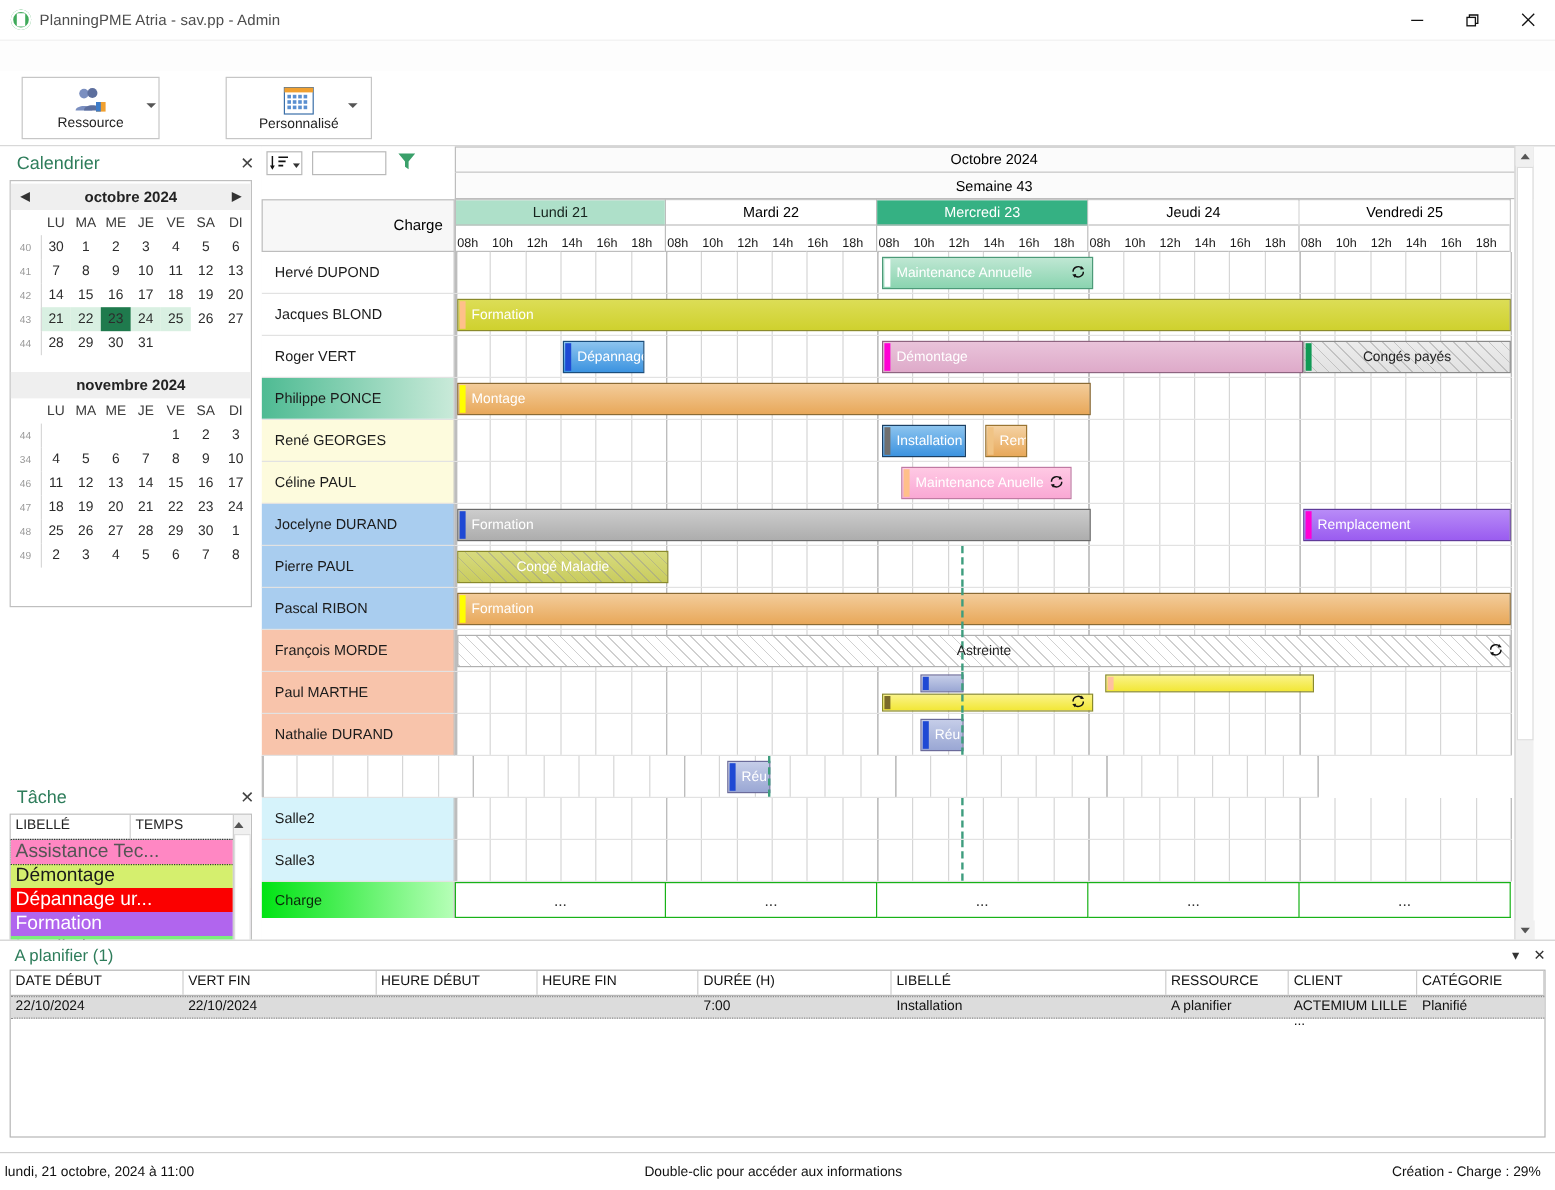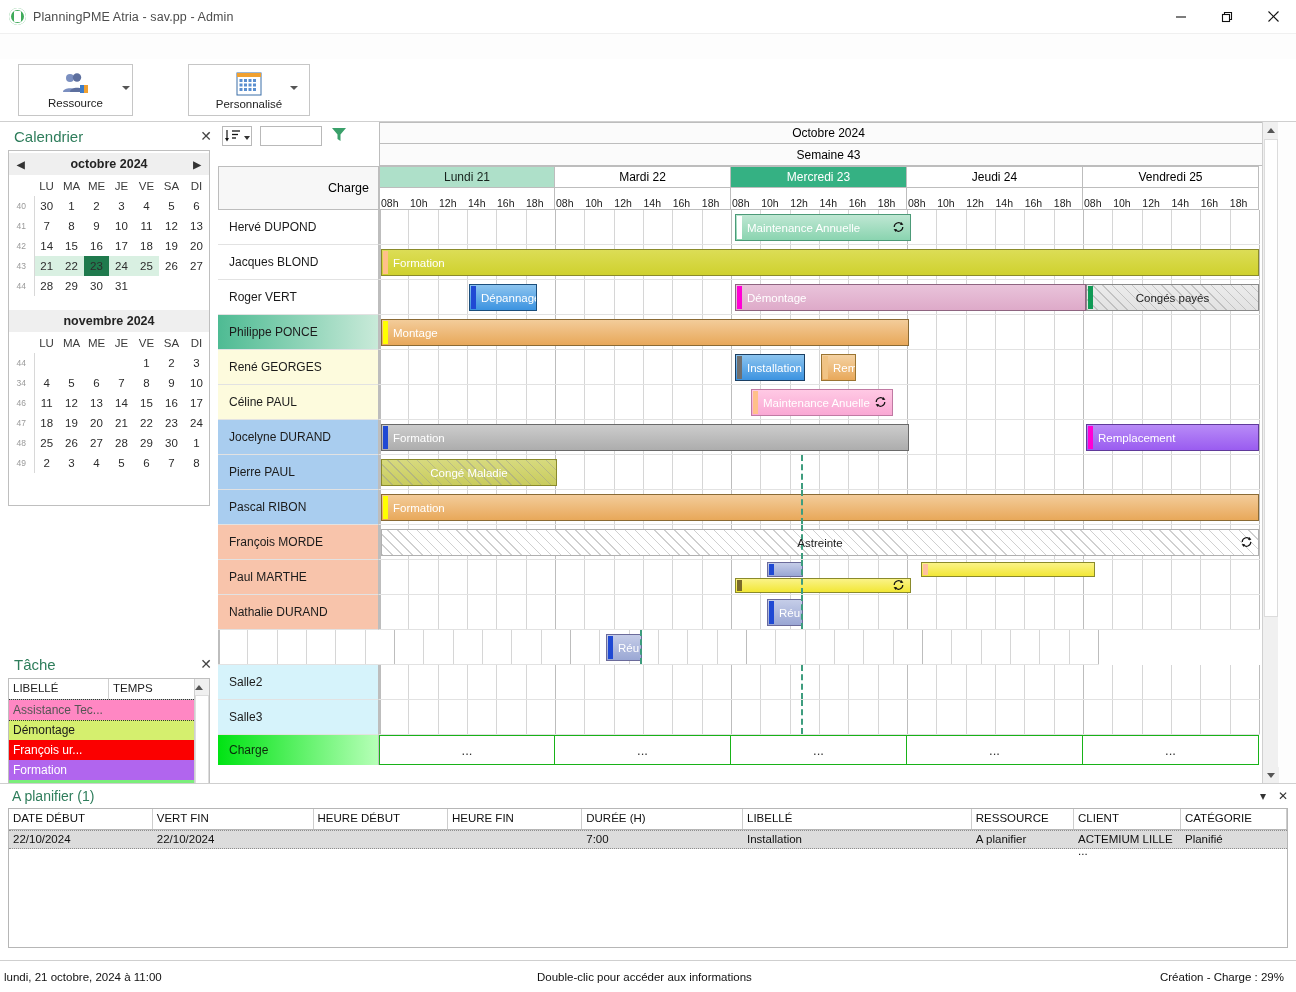--- a/index.html
+++ b/index.html
@@ -96,21 +96,21 @@
   table.cal td.wk { font-size:8.5px; color:#9a9a9a; width:15px; border-right:1px solid #d8d8d8; }
   td.inweek { background:#d9f0e2; }
   td.today { background:#1f7a4d; color:#fff; font-weight:bold; }
 
   
   .taskpanel { position:absolute; left:0; top:528px; width:218px; }
   .tasklist-box { margin:0 8px; border:1px solid #bfbfbf; background:#fff; height:222px; position:relative; overflow:hidden;}
   .tl-head { display:flex; height:21px; border-bottom:1px solid #bdbdbd; background:#fff;}
   .tl-head div { font-size:11.5px; padding:3px 4px; color:#222; }
   .tl-head .c1 { width:100px; border-right:1px solid #cfcfcf;}
-  .tl-row { height:20px; display:flex; align-items:center; padding-left:4px; font-size:12px; }
+  .tl-row { height:20px; display:flex; align-items:center; padding-left:4px; font-size:16px; }
   .tl-scroll { position:absolute; right:0; top:0; width:15px; height:222px; background:#f0f0f0; border-left:1px solid #cfcfcf;}
   .tl-thumb{ position:absolute; top:16px; left:0; width:14px; height:122px; background:#fff; border:1px solid #ddd;}
 
   
   .gantt { position:absolute; left:218px; top:122px; width:1060px; height:661px; background:#fff;}
   .gantt-tools { height:28px; display:flex; align-items:center; padding-left:4px; border-bottom:1px solid #fff;}
   .g-sortbtn{ width:30px;height:20px;border:1px solid #b9b9b9;background:#fff;display:flex;align-items:center;justify-content:center;}
   .g-filtertxt{ width:62px;height:20px;border:1px solid #b9b9b9;background:#fff;margin-left:8px;}
   .g-funnel{ margin-left:9px; }
 
@@ -723,21 +723,21 @@
           <div>TEMPS</div>
         </div>
         <div id="tasklist-rows">
             <div class="tl-row" style="background: rgb(255, 135, 195); color: rgb(85, 85, 85); outline: rgb(51, 51, 51) dotted 1px;">
               <span>Assistance Tec...</span>
             </div>
             <div class="tl-row" style="background: rgb(213, 239, 110); color: rgb(26, 26, 26);">
               <span>Démontage</span>
             </div>
             <div class="tl-row" style="background: rgb(251, 0, 0); color: rgb(255, 255, 255);">
-              <span>François ur...</span>
+              <span>Dépannage ur...</span>
             </div>
             <div class="tl-row" style="background: rgb(177, 101, 238); color: rgb(255, 255, 255);">
               <span>Formation</span>
             </div>
             <div class="tl-row" style="background: rgb(123, 238, 123); color: rgb(26, 26, 26);">
               <span>Installation</span>
             </div>
             <div class="tl-row" style="background: rgb(221, 148, 80); color: rgb(26, 26, 26);">
               <span>Maintenance ...</span>
             </div>

